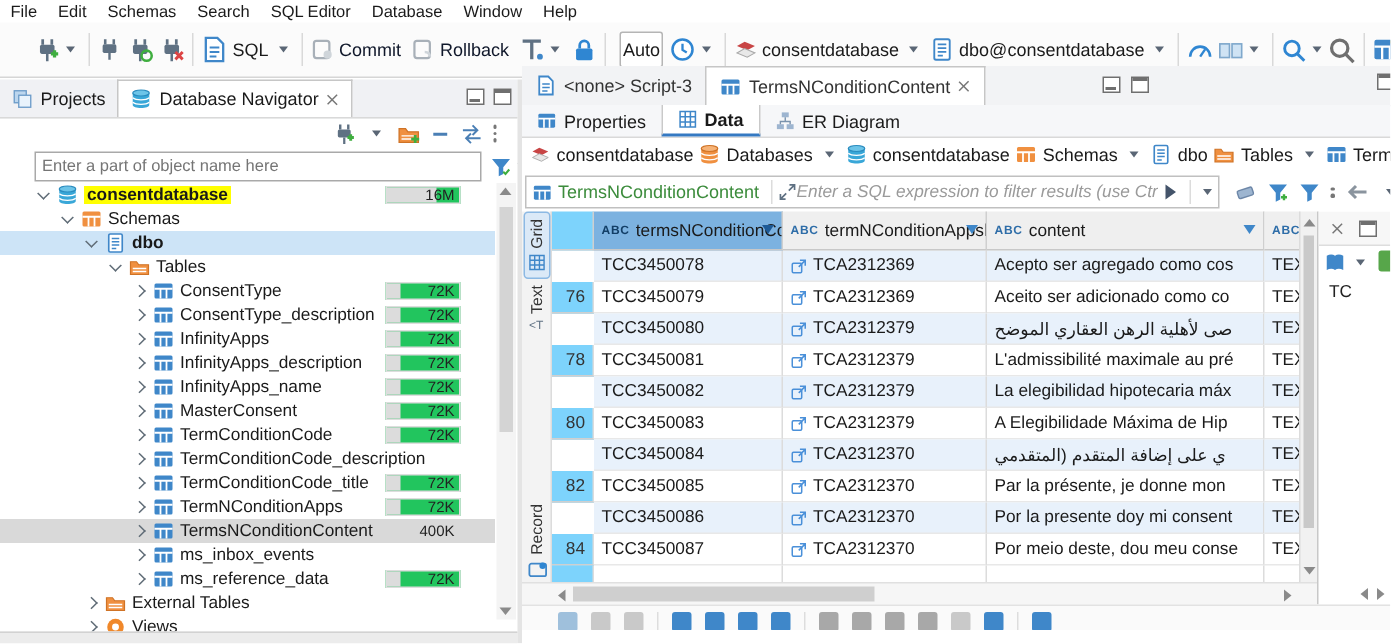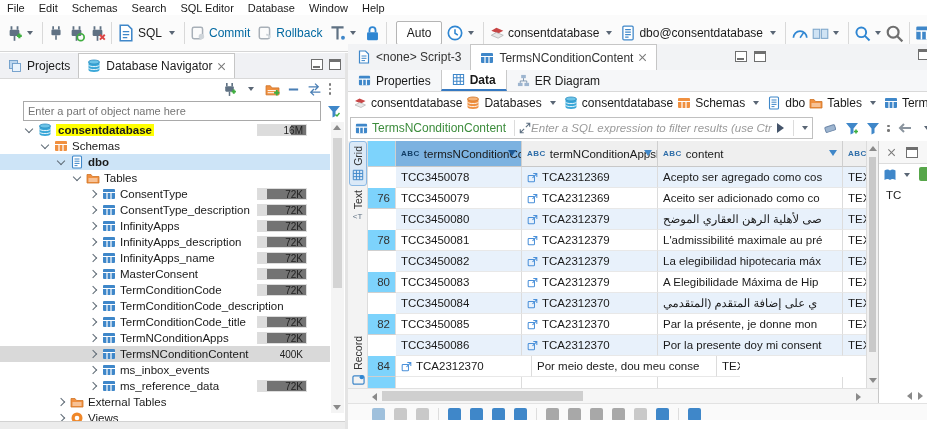--- a/index.html
+++ b/index.html
@@ -1,26 +1,26 @@
 <!DOCTYPE html>
 <html><head>
 <meta charset="utf-8">
 <style>
   html,body{margin:0;padding:0;background:#fff;}
   #app{position:relative;width:927px;height:429px;overflow:hidden;font-family:"Liberation Sans",sans-serif;color:#1a1a1a;background:#fff;font-size:12px;}
   
   #menubar{position:absolute;left:0;top:0;width:927px;height:15px;display:flex;align-items:center;background:#fff;font-size:11px;}
   #menubar span{padding:0 7px;white-space:nowrap;}
   
-  #toolbar{position:absolute;left:0;top:15px;width:927px;height:37px;display:flex;align-items:center;background:#fbfbfb;border-bottom:1px solid #d6d6d6;padding-left:6px;box-sizing:border-box;}
+  #toolbar{position:absolute;left:0;top:15px;width:927px;height:37px;display:flex;align-items:center;background:#fbfbfb;border-bottom:1px solid #d6d6d6;padding-left:23px;box-sizing:border-box;}
   .tsep{width:1px;height:22px;background:#d9d9d9;margin:0 5px;flex:none;}
   .tgap{width:4px;flex:none;}
   .ic{display:inline-flex;align-items:center;justify-content:center;flex:none;}
   .tlabel{margin:0 3px;white-space:nowrap;}
-  .disabled-label{color:#0369a1;}
+  .disabled-label{color:#0f172a;}
   .autobox{width:72px;height:22px;border:1px solid #b5b5b5;background:#fff;display:flex;align-items:center;justify-content:center;margin:0 4px;border-radius:2px;}
   
   .car{width:0;height:0;border-left:3.5px solid transparent;border-right:3.5px solid transparent;border-top:4px solid #5a6675;margin:0 4px;flex:none;}
   .tri-u{width:0;height:0;border-left:4px solid transparent;border-right:4px solid transparent;border-bottom:5px solid #8a8a8a;}
   .tri-dn{width:0;height:0;border-left:4px solid transparent;border-right:4px solid transparent;border-top:5px solid #8a8a8a;}
   .tri-l{width:0;height:0;border-top:4px solid transparent;border-bottom:4px solid transparent;border-right:5px solid #8a8a8a;}
   .tri-r{width:0;height:0;border-top:4px solid transparent;border-bottom:4px solid transparent;border-left:5px solid #8a8a8a;}
   .play{width:0;height:0;border-top:5px solid transparent;border-bottom:5px solid transparent;border-left:7px solid #44546a;margin:0 5px;}
   
   .chev{display:inline-block;width:5px;height:5px;border-right:1.4px solid #5f6b76;border-bottom:1.4px solid #5f6b76;flex:none;margin-right:6px;}
@@ -47,21 +47,21 @@
   #lfilter{position:absolute;left:0;top:47px;width:345px;height:22px;display:flex;align-items:center;margin-left:20px;}
   #lfilter input{width:288px;height:18px;margin-left:3px;border:1px solid #a9a9a9;font-size:11px;padding:0 4px;color:#444;font-family:"Liberation Sans",sans-serif;}
   #tree{position:absolute;left:0;top:69px;width:345px;height:299px;overflow:hidden;font-size:11.5px;}
   .trow{position:relative;height:16px;display:flex;align-items:center;box-sizing:border-box;width:330px;}
   .trow .tico{margin-right:4px;}
   .lv0{padding-left:26px;} .lv1{padding-left:42px;} .lv2{padding-left:58px;} .lv3{padding-left:74px;} .lv4{padding-left:90px;}
   .trow.selblue{background:#cde4f7;}
   .trow.selgray{background:#d9d9d9;}
   .hl-yellow{background:#ffff00;font-weight:bold;padding:0 2px;}
   .bold{font-weight:bold;}
-  .pill{position:absolute;right:23px;top:2px;width:50px;height:12px;background:#737373;border:1px solid #ddd;box-sizing:border-box;}
+  .pill{position:absolute;right:23px;top:2px;width:50px;height:12px;background:#22c55e;border:1px solid #ddd;box-sizing:border-box;}
   .pill .fill{position:absolute;left:0;top:0;height:100%;background:#dcdcdc;}
   .pill .sz{position:absolute;right:3px;top:0;font-size:10px;line-height:11px;color:#222;}
   .f18{width:18%;} .f70{width:68%;}
   #treescroll{position:absolute;right:1px;top:69px;width:13px;height:291px;background:#f4f4f4;}
   #treescroll .thumb{position:absolute;left:2px;top:16px;width:9px;height:150px;background:#d4d4d4;}
   #lstrip{position:absolute;left:0;top:368px;width:345px;height:8px;background:#ececec;border-top:1px solid #d2d2d2;}
   #divider{position:absolute;left:345px;top:53px;width:3px;height:376px;background:#e4e4e4;}
   
   #rightpanel{position:absolute;left:348px;top:44px;width:579px;height:408px;background:#fff;}
   #etabs{position:absolute;left:0;top:0;width:579px;height:26px;background:#f2f3f5;border-bottom:1px solid #d9d9d9;display:flex;}
@@ -1017,20 +1017,21 @@
               </span>
               <span>TCA2312370</span>
             </div>
           <div class="gcell c3">
               <span dir="auto">Por la presente doy mi consent</span>
             </div>
           <div class="gcell c4">TEX</div>
         </div>
         <div class="grow">
           <div class="gcell c-num">84</div>
+          <div class="gcell c1">TCC3450087</div>
           <div class="gcell c2">
               <span class="ic linkic" style="color:#4a90d9">
                 <svg width="11" height="11" viewBox="0 0 14 14">
                   <use href="#i-link"></use>
                 </svg>
               </span>
               <span>TCA2312370</span>
             </div>
           <div class="gcell c3">
               <span dir="auto">Por meio deste, dou meu conse</span>

